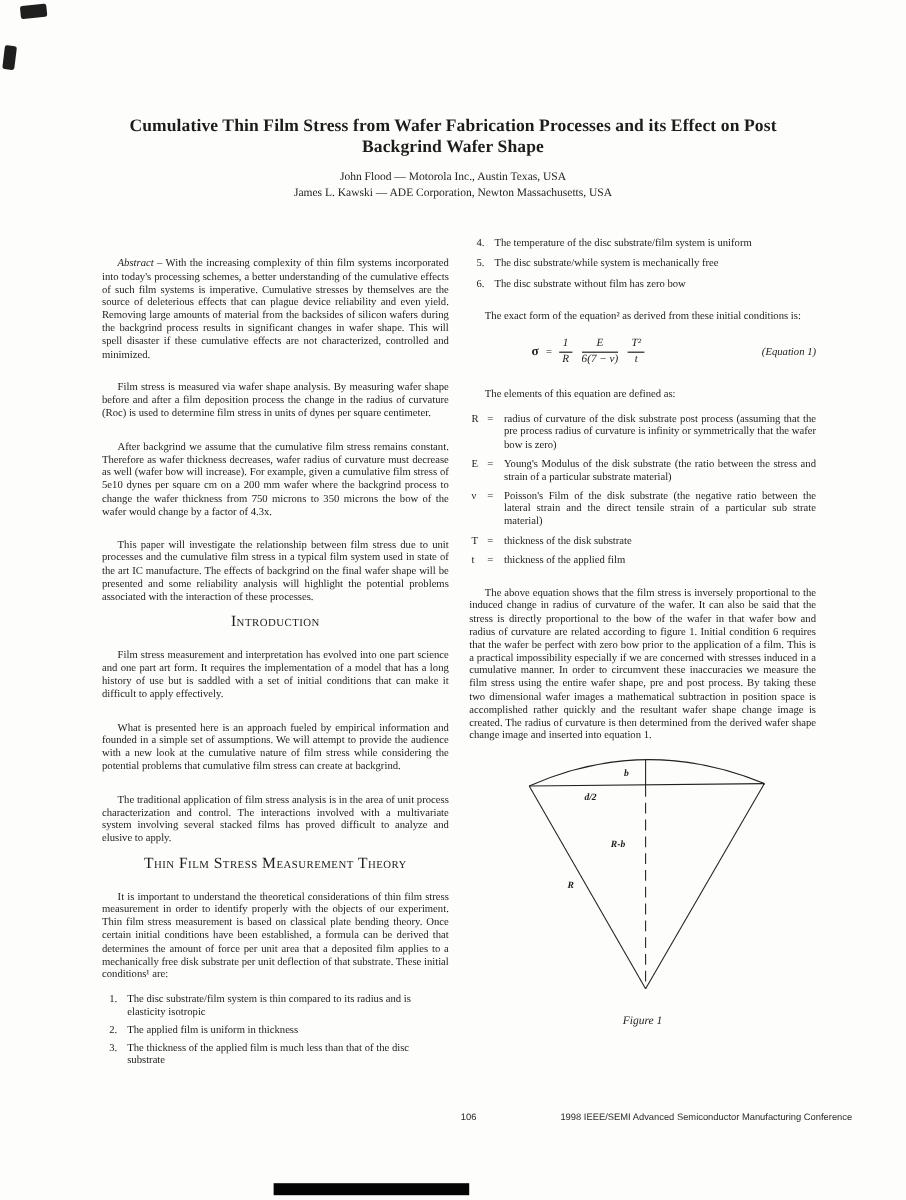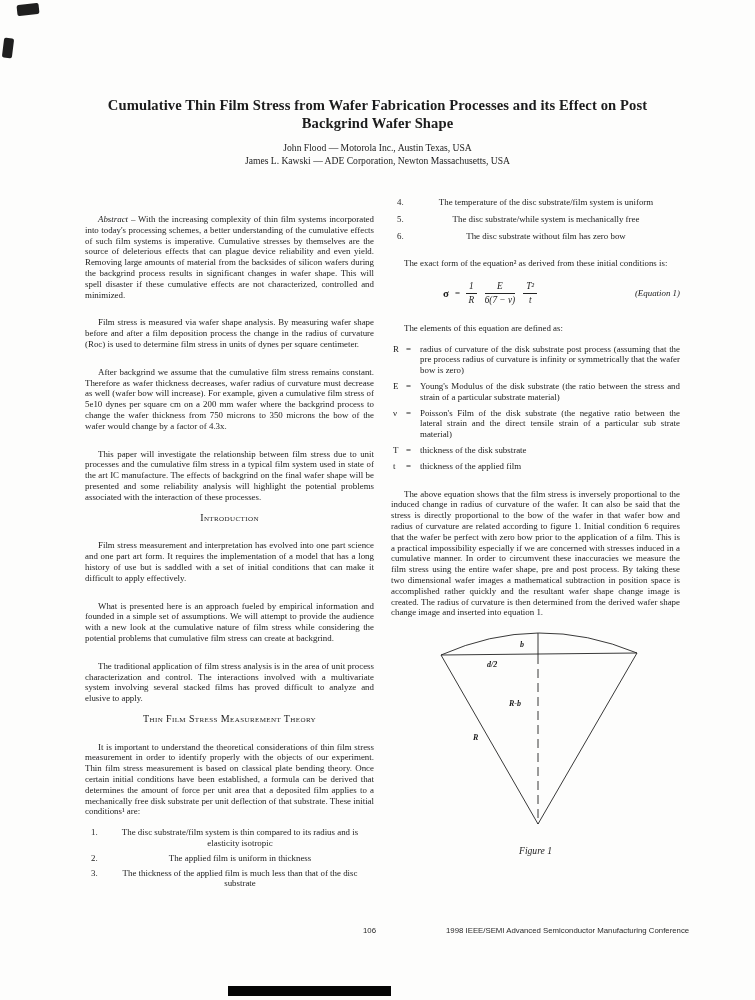--- a/index.html
+++ b/index.html
@@ -24,27 +24,27 @@
   .columns{
     display:flex;gap:17px;margin:30px 75px 0 85px;
     font-size:8.9px;line-height:10.8px;
   }
   .col{width:289px;}
   p.para{margin:17px 0 10px 0;text-indent:13px;text-align:justify;}
   p.para:last-child{margin-bottom:0;}
   .abs-label{font-style:italic;}
   h2.sec{
     margin:2px 0 9px 0;text-align:center;font-weight:normal;
-    font-size:10px;font-variant:small-caps;letter-spacing:.4px;
+    font-size:13px;font-variant:small-caps;letter-spacing:.4px;
   }
   
   .nlist{margin:0 0 10px 6px;}
   .li{display:flex;margin-bottom:4px;}
   .li .num{width:15px;flex:none;}
-  .li .txt{flex:1;text-align:center;}
+  .li .txt{flex:1;}
   .nlist-loose .li{margin-bottom:6px;}
   
   .eq-row{display:flex;align-items:center;margin:12px 0 12px 0;}
   .eq-body{margin-left:52px;display:flex;align-items:center;}
   .sigma{font-weight:bold;font-size:11px;margin-right:4px;}
   .eqsign{margin:0 2px;}
   .frac{display:inline-block;text-align:center;vertical-align:middle;margin:0 4px;font-style:italic;font-size:9.3px;}
   .frac .fnum{display:block;border-bottom:1px solid #222;padding:0 3px 1px 3px;}
   .frac .fden{display:block;padding-top:1px;}
   .eq-label{margin-left:auto;font-style:italic;font-size:8.9px;text-align:center;}
@@ -56,21 +56,21 @@
   .def .txt{flex:1;text-align:justify;}
   
   .figure{margin-top:6px;text-align:center;}
   .figure svg{display:block;margin:0 auto;}
   .figcap{margin-top:8px;font-style:italic;font-size:9.6px;text-align:center;}
   .figlabel{font-size:8px;font-weight:bold;font-style:italic;fill:#1c1c1c;}
   
   .footer-page,.footer-conf{
     position:absolute;top:926px;
     font-family:"Liberation Sans","DejaVu Sans",sans-serif;
-    font-size:7.8px;color:#2a2a2a;
+    font-size:7.8px;color:#2a2a2a;margin-left:21px;
   }
   .footer-page{left:363px;}
   .footer-conf{left:446px;}
 </style>
 </head>
 <body>
 
 <div class="sheet">
 
   <div class="art art1"></div>

